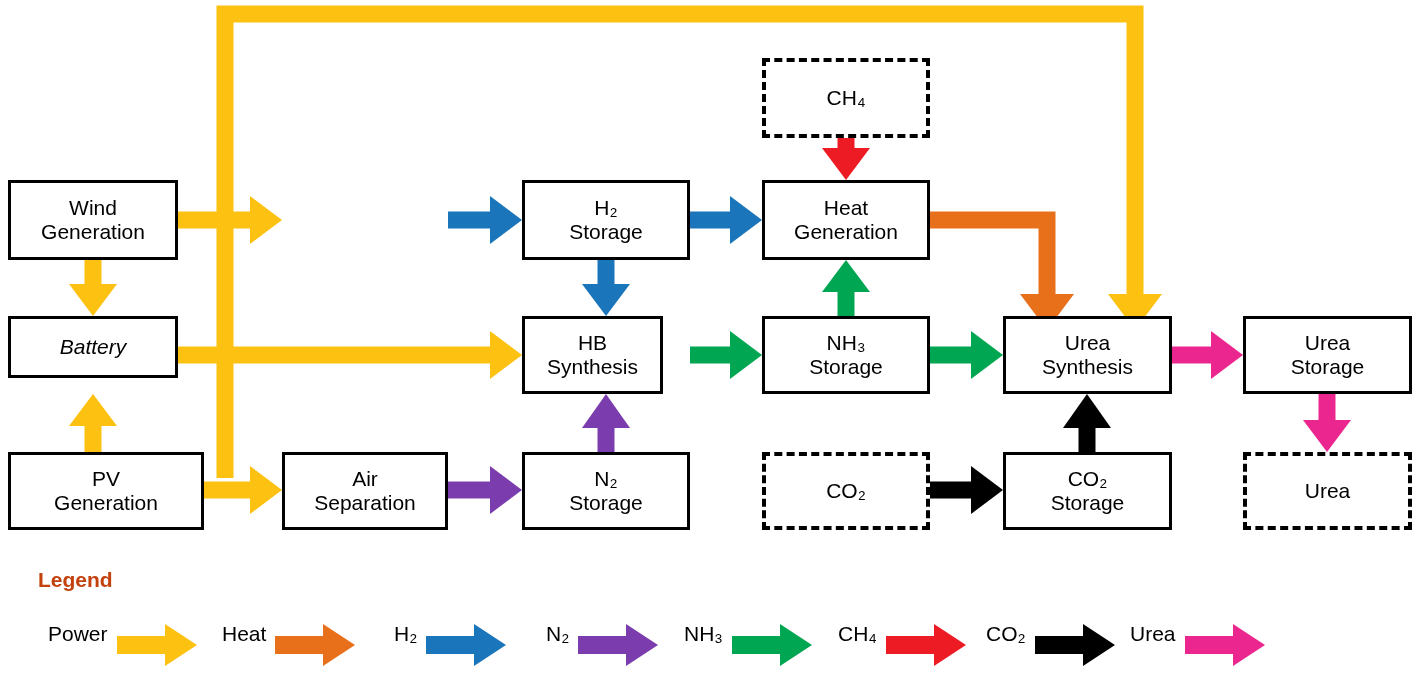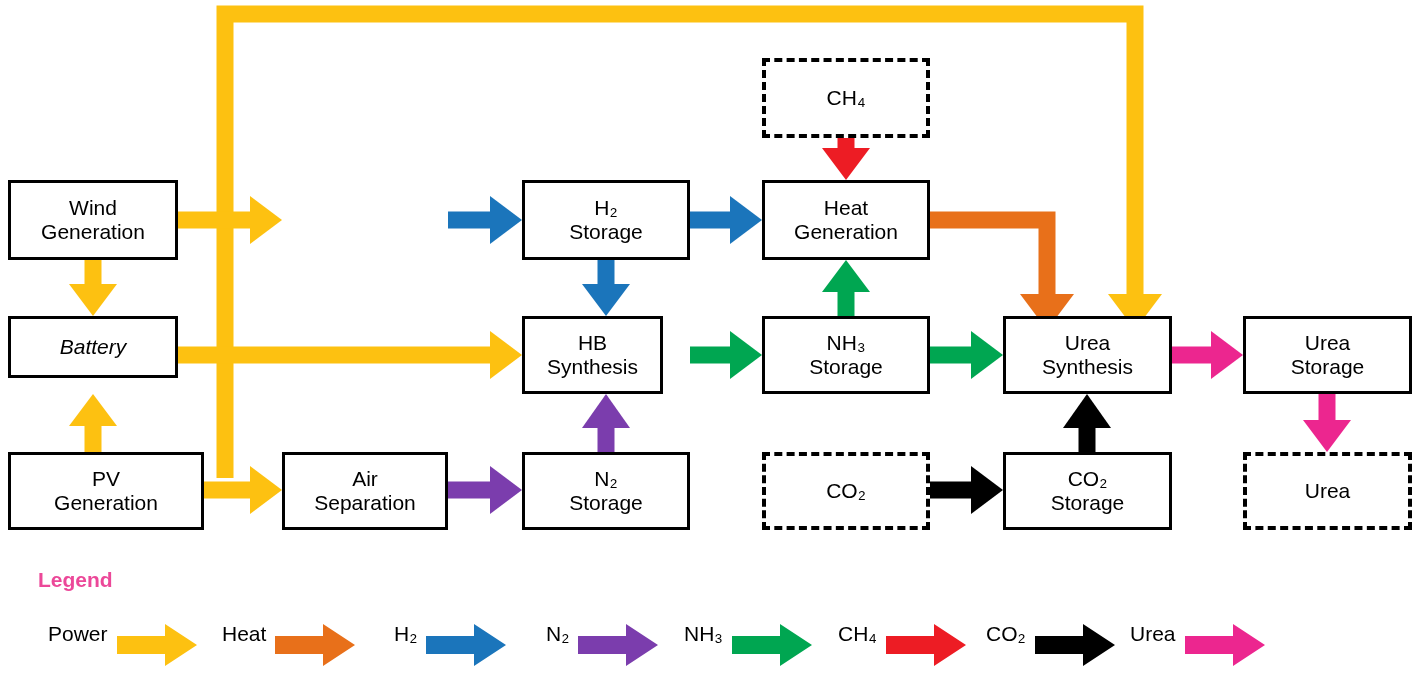--- a/index.html
+++ b/index.html
@@ -5,21 +5,21 @@
   html,body{margin:0;padding:0;background:#ffffff;}
   body{width:1424px;height:681px;font-family:"Liberation Sans",sans-serif;}
   #stage{position:relative;width:1424px;height:681px;overflow:hidden;background:#fff;}
   #svg{position:absolute;left:0;top:0;width:1424px;height:681px;}
   .node{position:absolute;box-sizing:border-box;background:#ffffff;display:flex;
         align-items:center;justify-content:center;text-align:center;
         font-size:21px;color:#000;line-height:1.14;z-index:5;}
   .solid{border:3.5px solid #000;}
   .dashed{border:4px dashed #000;background:transparent;}
   .node span{display:block;}
-  .legend-title{position:absolute;left:38px;top:568px;font-size:21px;font-weight:bold;color:#ec4899;z-index:6;}
+  .legend-title{position:absolute;left:38px;top:568px;font-size:21px;font-weight:bold;color:#c2410c;z-index:6;}
   .legend-item{position:absolute;top:622px;display:flex;align-items:flex-start;z-index:6;}
   .legend-item .lbl{font-size:21px;color:#000;margin-right:9px;white-space:nowrap;}
   .legend-arrow{display:block;}
 </style>
 </head>
 <body>
 
 <div id="stage">
 
   <svg id="svg" viewBox="0 0 1424 681" xmlns="http://www.w3.org/2000/svg">

